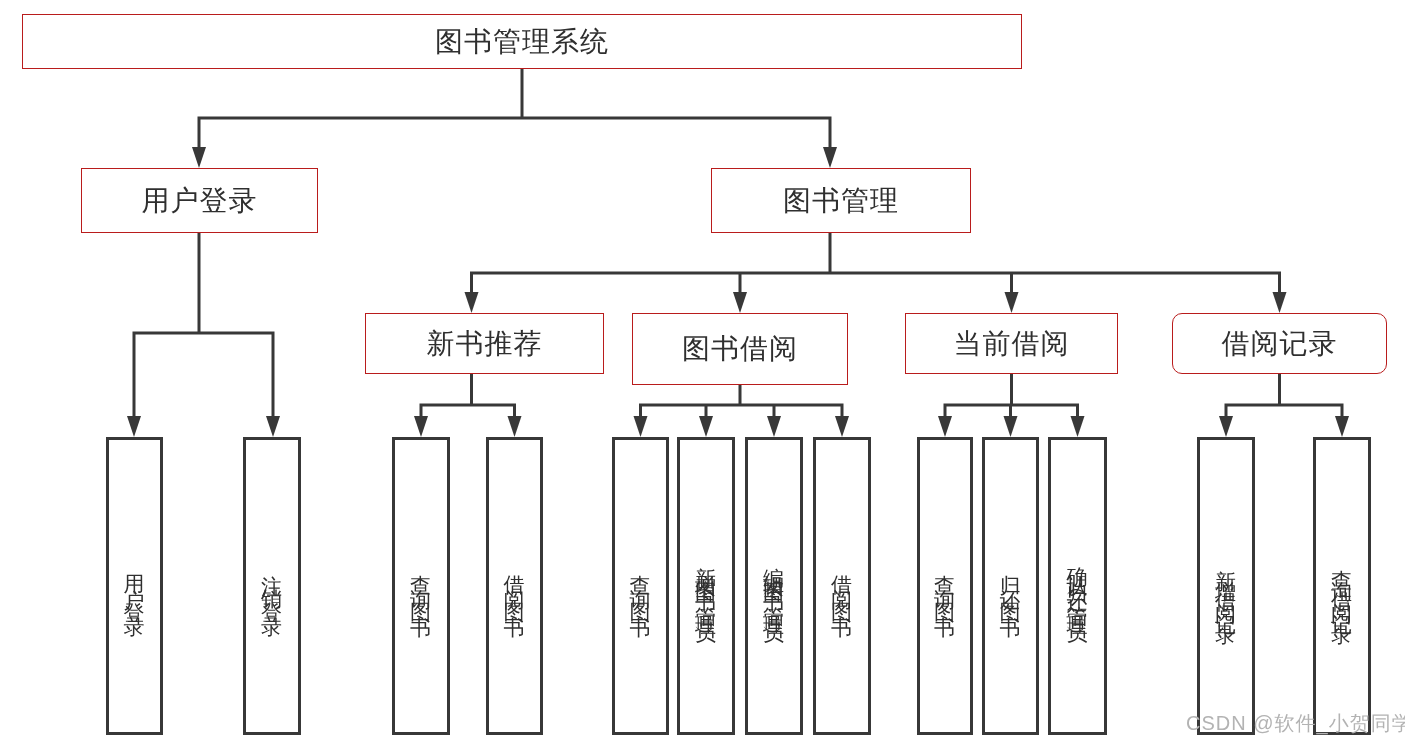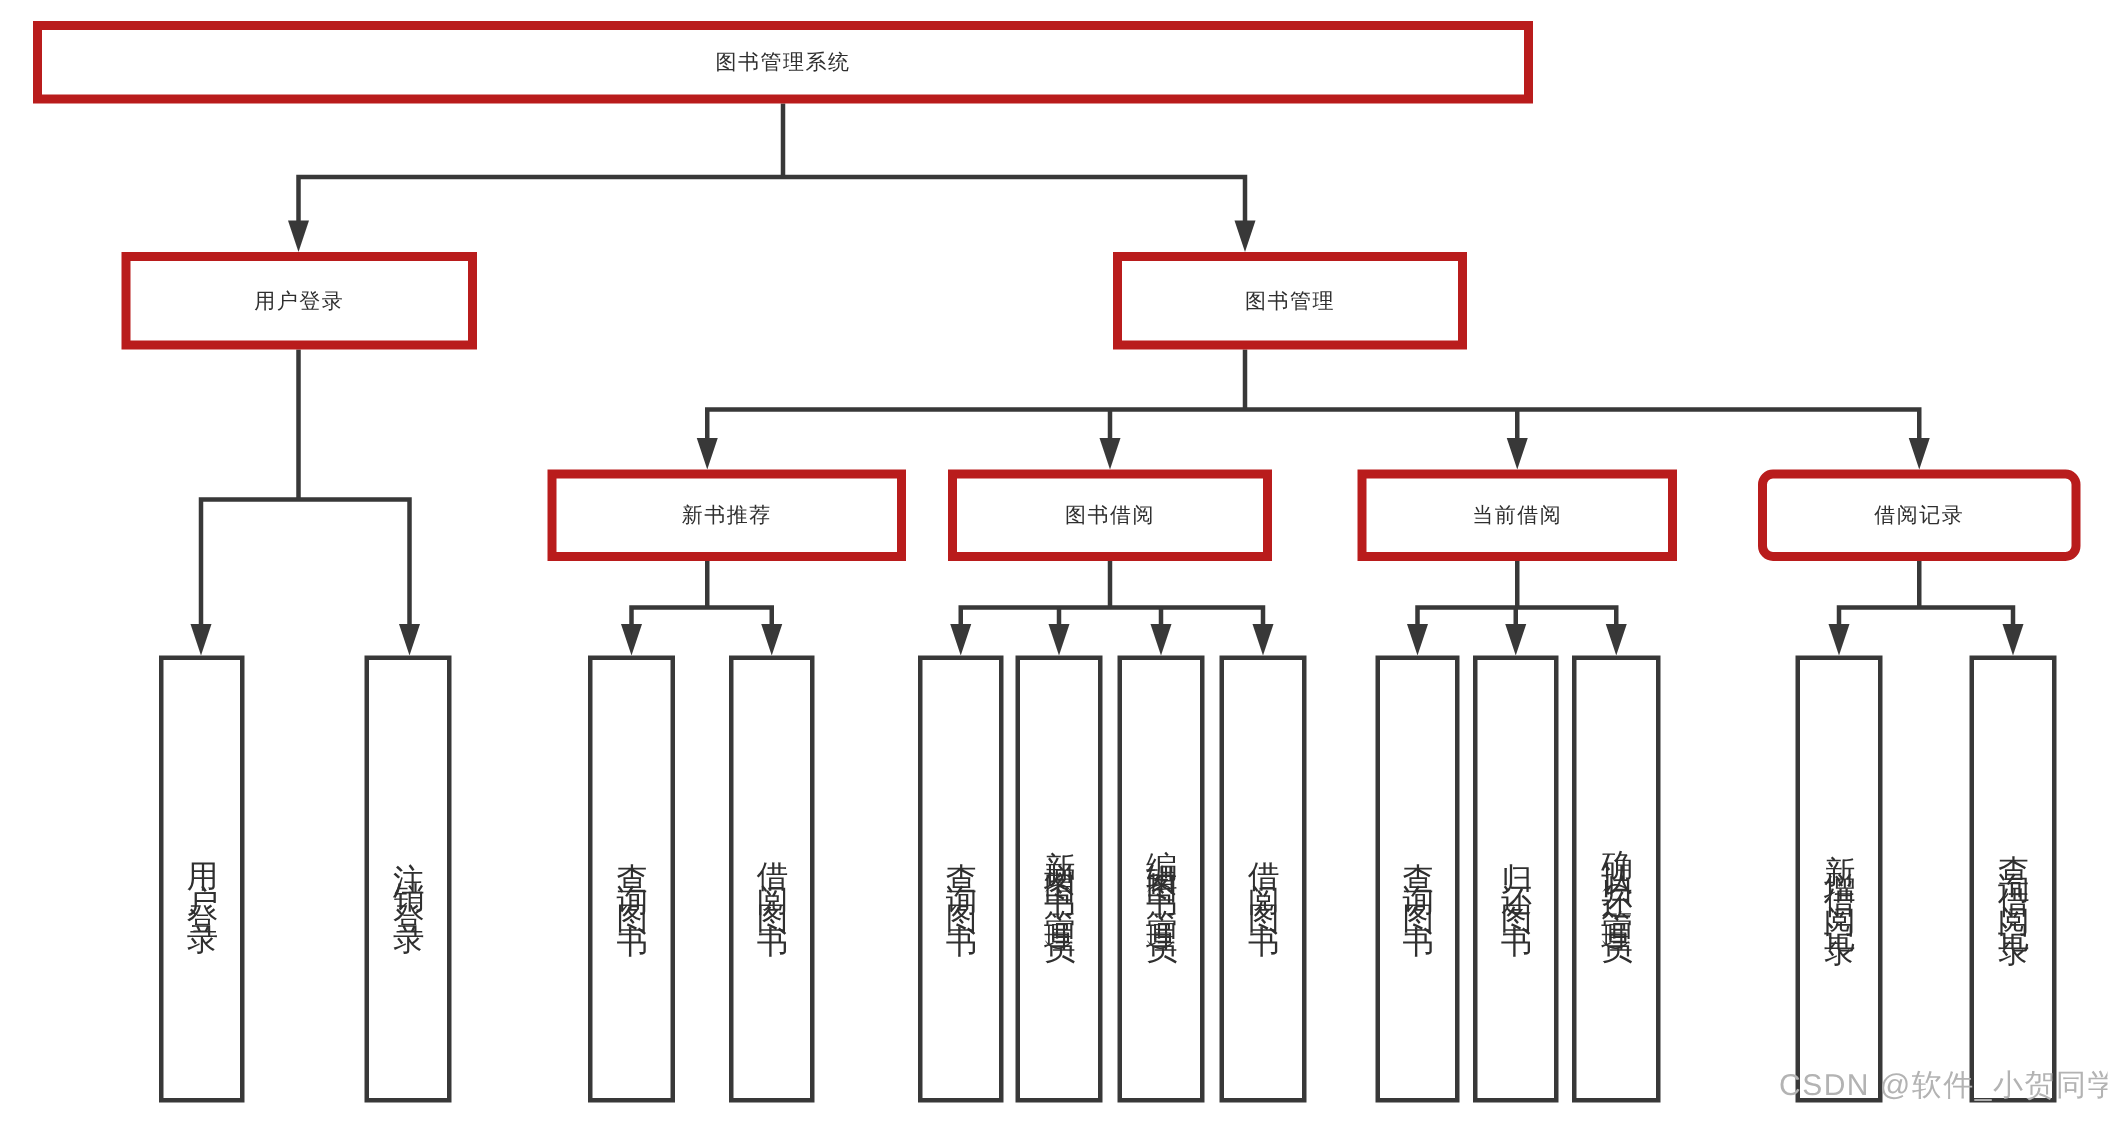--- a/index.html
+++ b/index.html
@@ -2,23 +2,23 @@
 <html><head>
 <meta charset="utf-8">
 <style>
   html,body{margin:0;padding:0;background:#ffffff;}
   body{
     width:1405px;height:747px;position:relative;overflow:hidden;
     font-family:"Liberation Sans",sans-serif;color:#2f2f2f;
   }
   .wires{position:absolute;left:0;top:0;width:1405px;height:747px;z-index:0;}
   .box{
-    position:absolute;background:#ffffff;border:6px solid #b91c1c;
+    position:absolute;background:#ffffff;border:1px solid #b91c1c;
     box-sizing:border-box;display:flex;align-items:center;justify-content:center;
-    font-size:14px;z-index:1;white-space:nowrap;letter-spacing:1px;
+    font-size:28px;z-index:1;white-space:nowrap;letter-spacing:1px;
   }
   .vbox{
     position:absolute;background:#ffffff;border:3px solid #383838;
     box-sizing:border-box;display:flex;align-items:center;justify-content:center;
     font-size:21px;z-index:1;
   }
   .vbox span{
     writing-mode:vertical-rl;text-orientation:mixed;line-height:1;
     display:block;
   }
@@ -61,24 +61,24 @@
     <polygon points="1003.5,416 1017.5,416 1010.5,437"></polygon>
     <polygon points="1070.5,416 1084.5,416 1077.5,437"></polygon>
     <polygon points="1219,416 1233,416 1226,437"></polygon>
     <polygon points="1335,416 1349,416 1342,437"></polygon>
   </g>
 </svg>
 
 <div class="box" style="left:22px;top:14px;width:1000px;height:55px;">图书管理系统</div>
 
 <div class="box" style="left:81px;top:168px;width:237px;height:65px;">用户登录</div>
-<div class="box" style="left:711px;top:168px;width:236px;height:65px;margin-left:31px;">图书管理</div>
+<div class="box" style="left:711px;top:168px;width:260px;height:65px;">图书管理</div>
 
 <div class="box" style="left:365px;top:313px;width:239px;height:61px;">新书推荐</div>
-<div class="box" style="left:632px;top:313px;width:216px;height:61px;">图书借阅</div>
+<div class="box" style="left:632px;top:313px;width:216px;height:72px;">图书借阅</div>
 <div class="box" style="left:905px;top:313px;width:213px;height:61px;">当前借阅</div>
 <div class="box" style="left:1172px;top:313px;width:215px;height:61px;border-radius:10px;">借阅记录</div>
 
 <div class="vbox v-short" style="left:106px;top:437px;width:57px;height:298px;">
   <span>用户登录</span>
 </div>
 <div class="vbox v-short" style="left:243px;top:437px;width:58px;height:298px;">
   <span>注销登录</span>
 </div>
 

